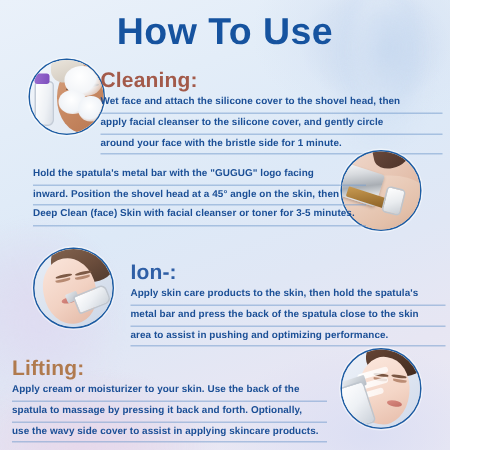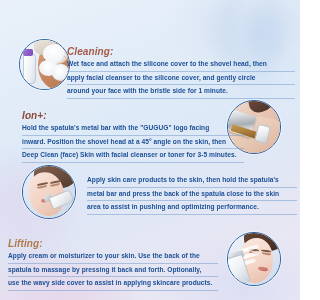--- a/index.html
+++ b/index.html
@@ -66,26 +66,25 @@
     color: #16539f;
     letter-spacing: 0.3px;
     line-height: 1;
   }
 
   
   .section {
     position: absolute;
   }
   .sec-heading {
-    font-size: 10px;
+    font-size: 14px;
     font-weight: bold;
     line-height: 1.1;
     margin-bottom: 1px;
     letter-spacing: 0.1px;
-    font-style: italic;
   }
   .sec-body {
     font-size: 6.6px;
     font-weight: bold;
     color: #1b4f96;
     line-height: 1.92;
     letter-spacing: 0.05px;
   }
   .sec-body .ln {
     display: block;
@@ -369,20 +368,21 @@
 </head>
 <body>
 
 <div id="page">
 
   <div class="bg-wisp wisp-a"></div>
   <div class="bg-wisp wisp-b"></div>
   <div class="bg-wisp wisp-c"></div>
   <div class="bg-wisp wisp-d"></div>
 
+  <div id="title">How To Use</div>
 
   <div class="photo" id="photo-cleaning">
     <div class="scene">
       <div class="pc-face"></div>
       <div class="pc-hair"></div>
       <div class="pc-eye e1"></div>
       <div class="pc-eye e2"></div>
       <div class="pc-smile"></div>
       <div class="pc-foam1"></div>
       <div class="pc-foam2"></div>
@@ -405,21 +405,20 @@
     <div class="scene">
       <div class="pp-skin"></div>
       <div class="pp-hairdark"></div>
       <div class="pp-bar"></div>
       <div class="pp-bar-edge"></div>
       <div class="pp-handle"></div>
     </div>
   </div>
 
   <div class="section" id="sec-ionplus">
-    <div class="sec-heading" style="color:#8a4b3c">Ion+:</div>
     <div class="sec-body">
       <span class="ln">Hold the spatula's metal bar with the "GUGUG" logo facing</span>
       <span class="ln">inward. Position the shovel head at a 45° angle on the skin, then</span>
       <span class="ln">Deep Clean (face) Skin with facial cleanser or toner for 3-5 minutes.</span>
     </div>
   </div>
 
   <div class="photo" id="photo-ionminus">
     <div class="scene">
       <div class="pm-hair"></div>
@@ -428,20 +427,21 @@
       <div class="pm-brow b2"></div>
       <div class="pm-lid l1"></div>
       <div class="pm-lid l2"></div>
       <div class="pm-lip"></div>
       <div class="pm-device-tip"></div>
       <div class="pm-device"></div>
     </div>
   </div>
 
   <div class="section" id="sec-ionminus">
+    <div class="sec-heading" style="color:#2f5fa6">Ion-:</div>
     <div class="sec-body">
       <span class="ln">Apply skin care products to the skin, then hold the spatula's</span>
       <span class="ln">metal bar and press the back of the spatula close to the skin</span>
       <span class="ln">area to assist in pushing and optimizing performance.</span>
     </div>
   </div>
 
   <div class="photo" id="photo-lifting">
     <div class="scene">
       <div class="pl-hair"></div>

